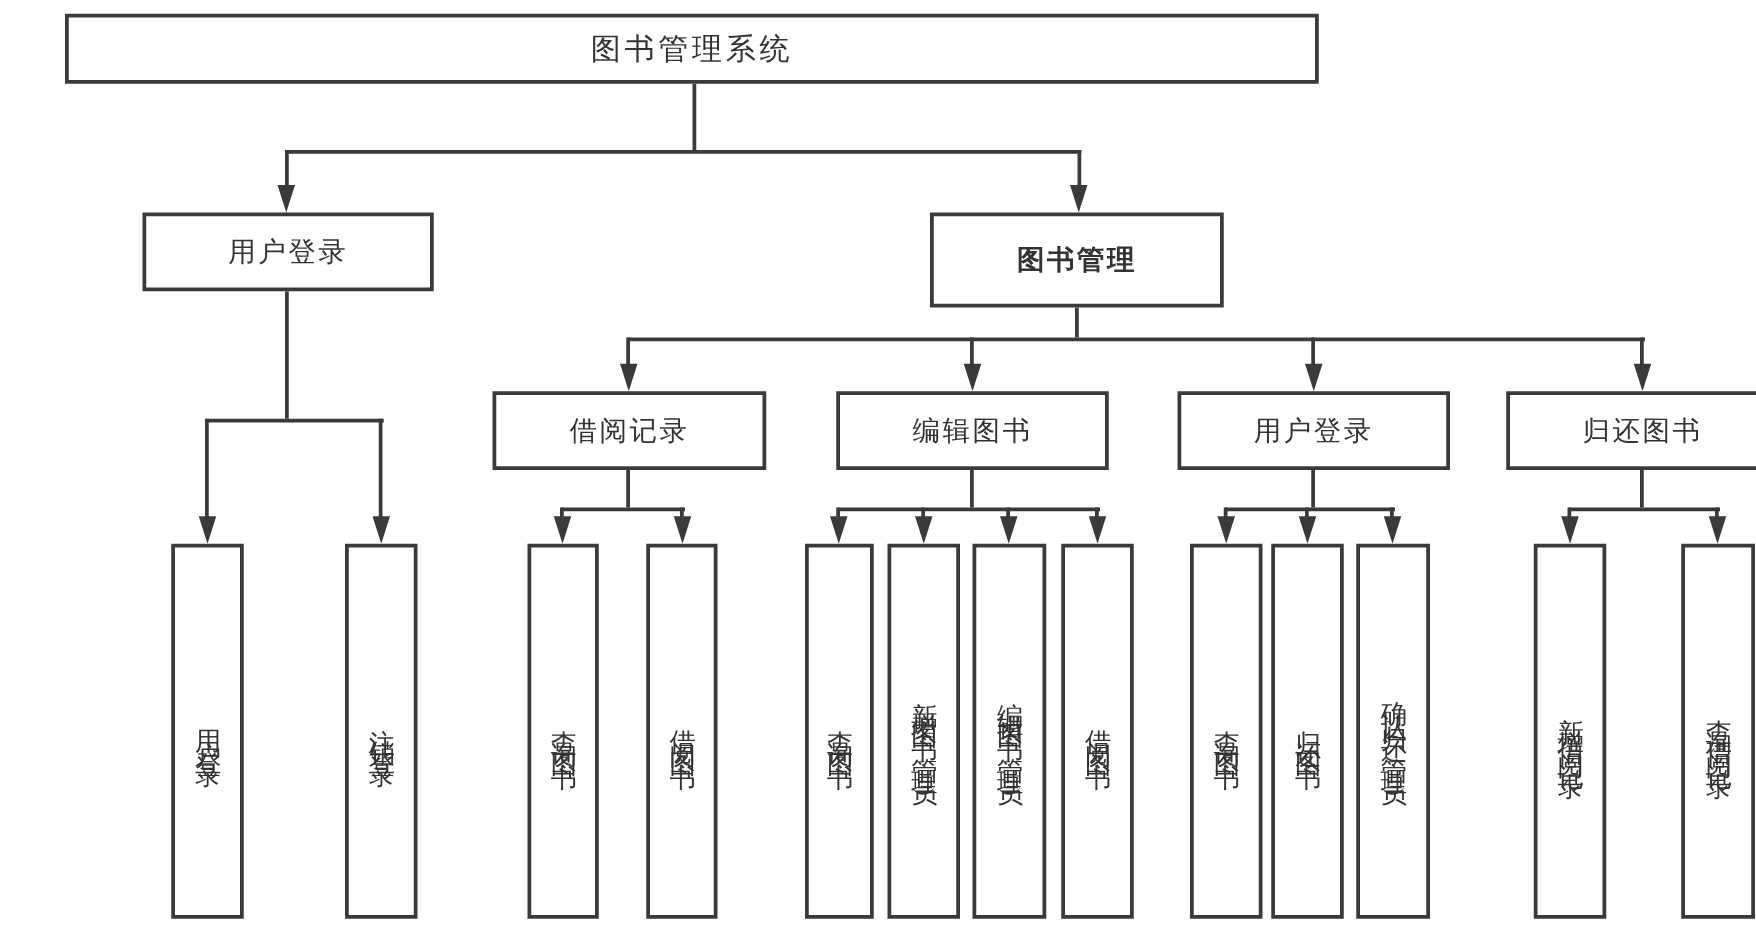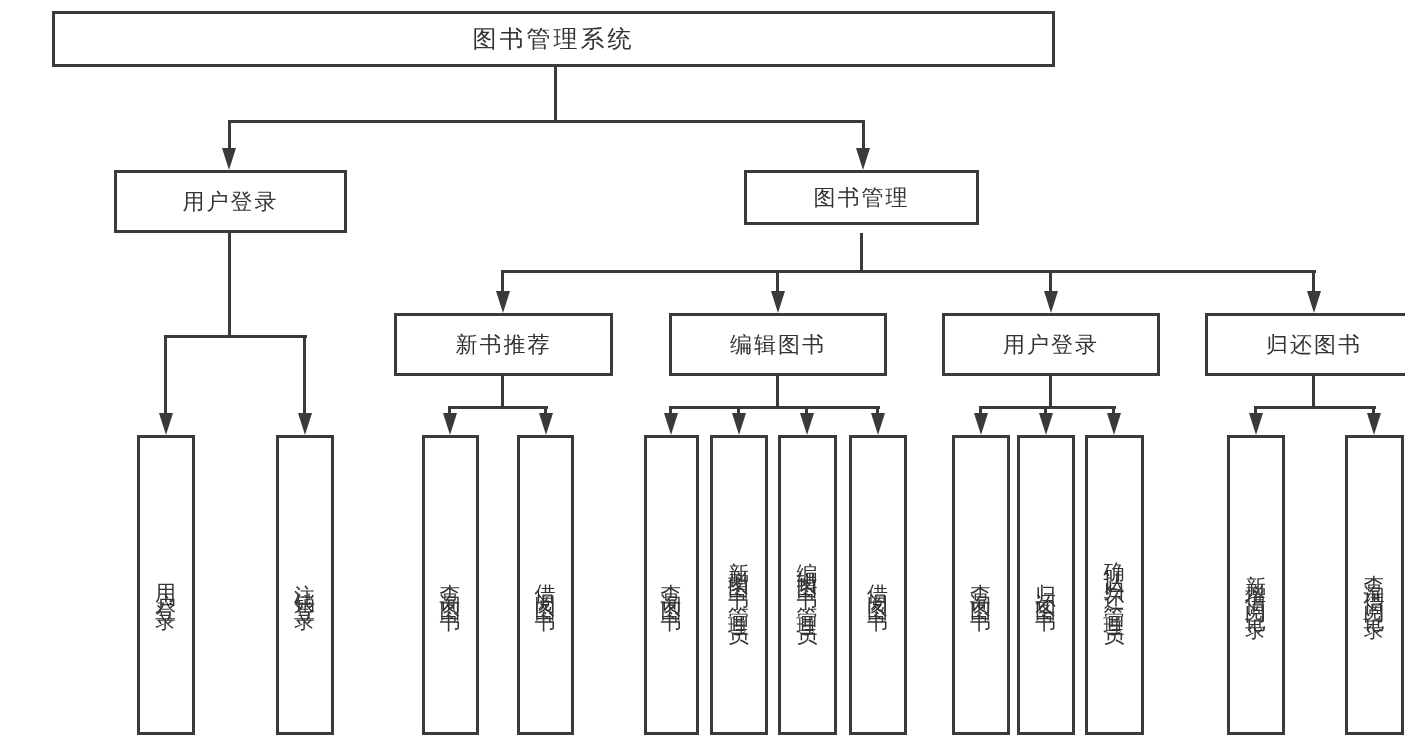--- a/index.html
+++ b/index.html
@@ -66,21 +66,21 @@
   <div class="vline" style="left:522px;top:67px;height:53px;"></div>
   <div class="hline" style="left:196px;top:120px;width:637px;"></div>
   <div class="vline" style="left:196px;top:120px;height:33px;"></div>
   <div class="vline" style="left:830px;top:120px;height:33px;"></div>
   <div class="arrow" style="left:190px;top:148px;"></div>
   <div class="arrow" style="left:824px;top:148px;"></div>
 
   <div class="node h-label" style="left:82px;top:170px;width:233px;height:63px;">
     <span>用户登录</span>
   </div>
-  <div class="node h-label" style="left:712px;top:170px;width:235px;height:55px;">
+  <div class="node h-label" style="left:712px;top:170px;width:235px;height:76px;font-weight:bold;">
     <span>图书管理</span>
   </div>
 
   <div class="vline" style="left:196px;top:233px;height:102px;"></div>
   <div class="hline" style="left:133px;top:335px;width:142px;"></div>
   <div class="vline" style="left:132px;top:335px;height:82px;"></div>
   <div class="vline" style="left:271px;top:335px;height:82px;"></div>
   <div class="arrow" style="left:127px;top:413px;"></div>
   <div class="arrow" style="left:266px;top:413px;"></div>
 
@@ -89,21 +89,21 @@
   <div class="vline" style="left:469px;top:270px;height:25px;"></div>
   <div class="vline" style="left:744px;top:270px;height:25px;"></div>
   <div class="vline" style="left:1017px;top:270px;height:25px;"></div>
   <div class="vline" style="left:1280px;top:270px;height:25px;"></div>
   <div class="arrow" style="left:464px;top:291px;"></div>
   <div class="arrow" style="left:739px;top:291px;"></div>
   <div class="arrow" style="left:1012px;top:291px;"></div>
   <div class="arrow" style="left:1275px;top:291px;"></div>
 
   <div class="node h-label" style="left:362px;top:313px;width:219px;height:63px;">
-    <span>新书推荐</span>
+    <span>借阅记录</span>
   </div>
   <div class="node h-label" style="left:637px;top:313px;width:218px;height:63px;">
     <span>编辑图书</span>
   </div>
   <div class="node h-label" style="left:910px;top:313px;width:218px;height:63px;">
     <span>用户登录</span>
   </div>
   <div class="node h-label" style="left:1173px;top:313px;width:218px;height:63px;">
     <span>归还图书</span>
   </div>

